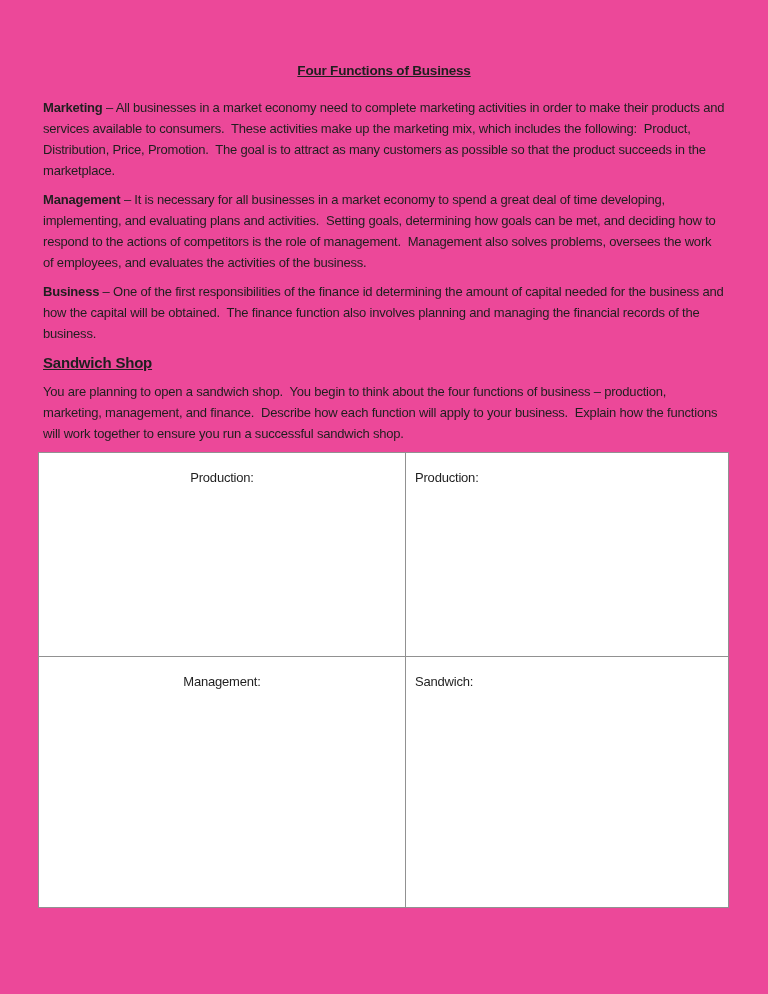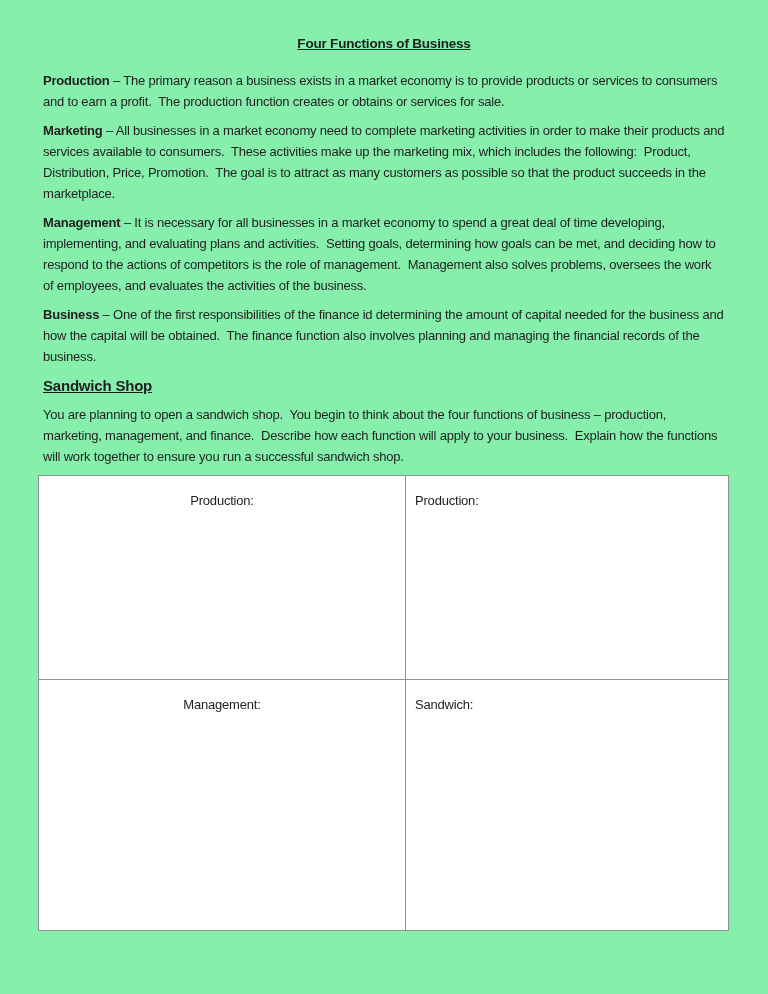--- a/index.html
+++ b/index.html
@@ -1,22 +1,22 @@
 <!DOCTYPE html>
 <html><head>
 <meta charset="utf-8">
 <style>
   html, body { margin: 0; padding: 0; background: #ffffff; }
   .page {
     position: relative;
     width: 768px;
     height: 994px;
     box-sizing: border-box;
-    background: #86efac;
-    padding: 33px 43px 0 43px;
+    background: #ec4899;
+    padding: 60px 43px 0 43px;
     font-family: "Liberation Sans", sans-serif;
     font-size: 13px;
     line-height: 21px;
     letter-spacing: -0.2px;
     color: #1f1f1f;
     overflow: hidden;
   }
   .doc-heading {
     font-size: 13.5px;
     font-weight: bold;
@@ -59,21 +59,20 @@
   tr.row-top td    { height: 175px; }  
   tr.row-bottom td { height: 222px; margin-left: 22px; }  
 </style>
 </head>
 <body>
 
 <div class="page">
 
   <h1 class="doc-heading">Four Functions of Business</h1>
 
-  <p class="def"><b class="term">Production</b><span> – The primary reason a business exists in a market economy is to provide products or services to consumers and to earn a profit.  The production function creates or obtains or services for sale.</span></p>
 
   <p class="def"><b class="term">Marketing</b><span> – All businesses in a market economy need to complete marketing activities in order to make their products and services available to consumers.  These activities make up the marketing mix, which includes the following:  Product, Distribution, Price, Promotion.  The goal is to attract as many customers as possible so that the product succeeds in the marketplace.</span></p>
 
   <p class="def"><b class="term">Management</b><span> – It is necessary for all businesses in a market economy to spend a great deal of time developing, implementing, and evaluating plans and activities.  Setting goals, determining how goals can be met, and deciding how to respond to the actions of competitors is the role of management.  Management also solves problems, oversees the work of employees, and evaluates the activities of the business.</span></p>
 
   <p class="def"><b class="term">Business</b><span> – One of the first responsibilities of the finance id determining the amount of capital needed for the business and how the capital will be obtained.  The finance function also involves planning and managing the financial records of the business.</span></p>
 
   <h2 class="doc-subheading">Sandwich Shop</h2>
 
   <p class="instr">You are planning to open a sandwich shop.  You begin to think about the four functions of business – production, marketing, management, and finance.  Describe how each function will apply to your business.  Explain how the functions will work together to ensure you run a successful sandwich shop.</p>

